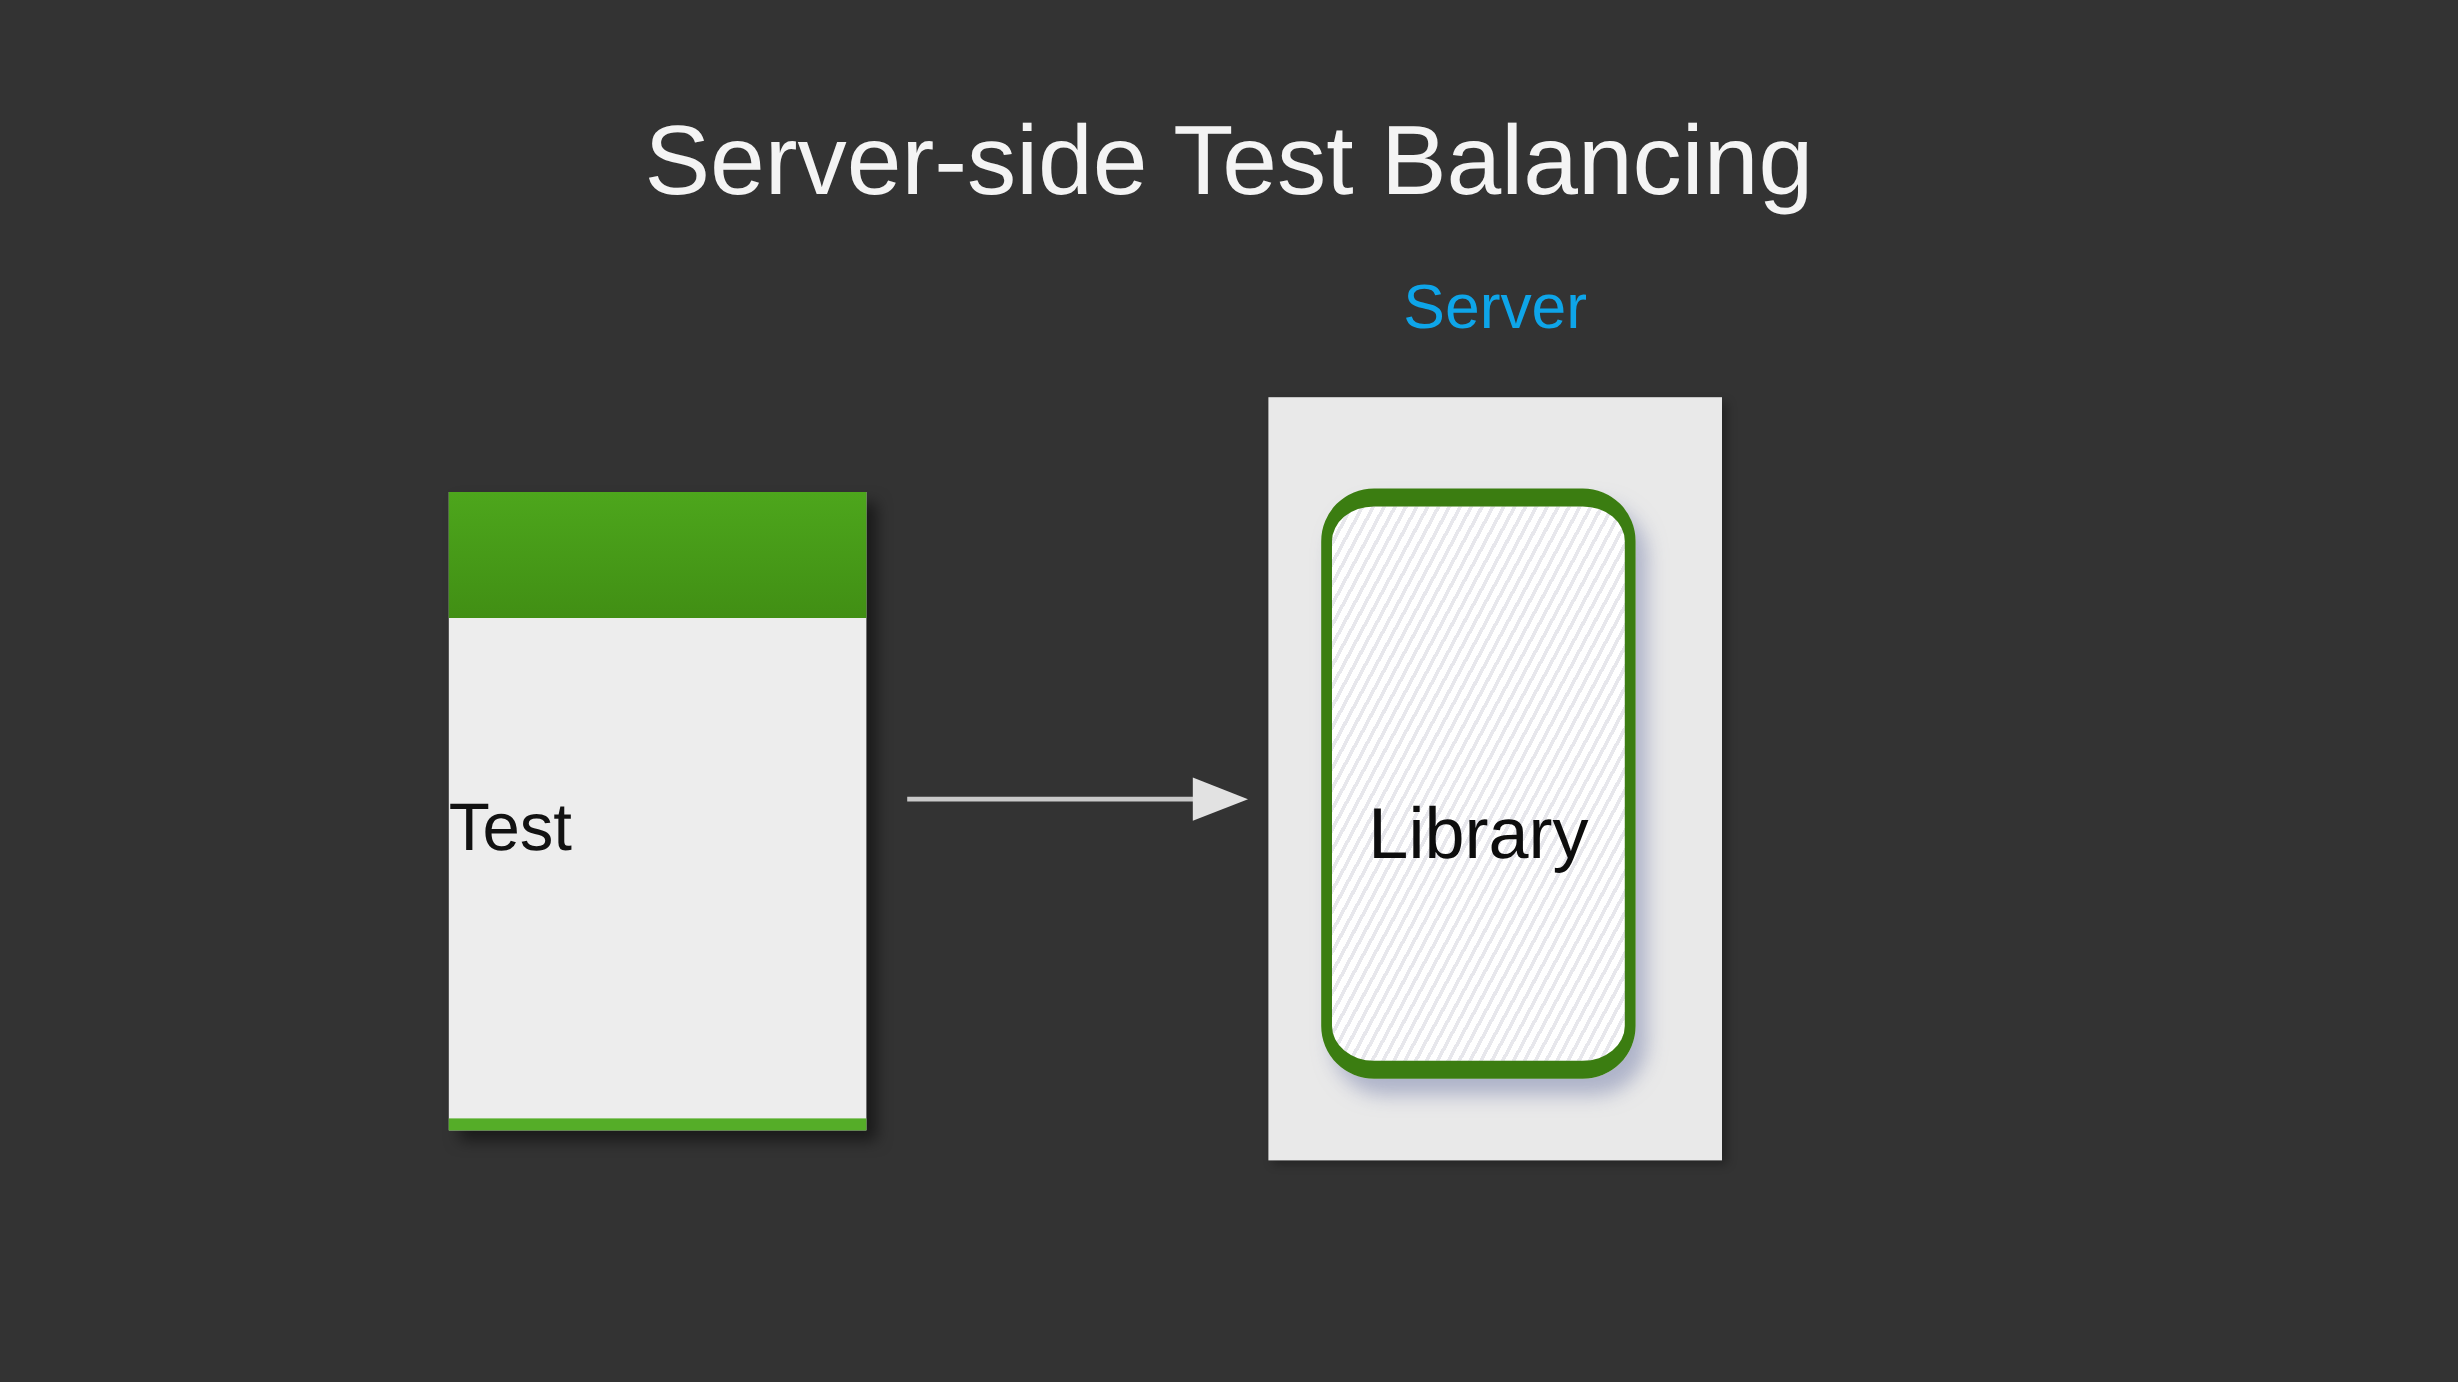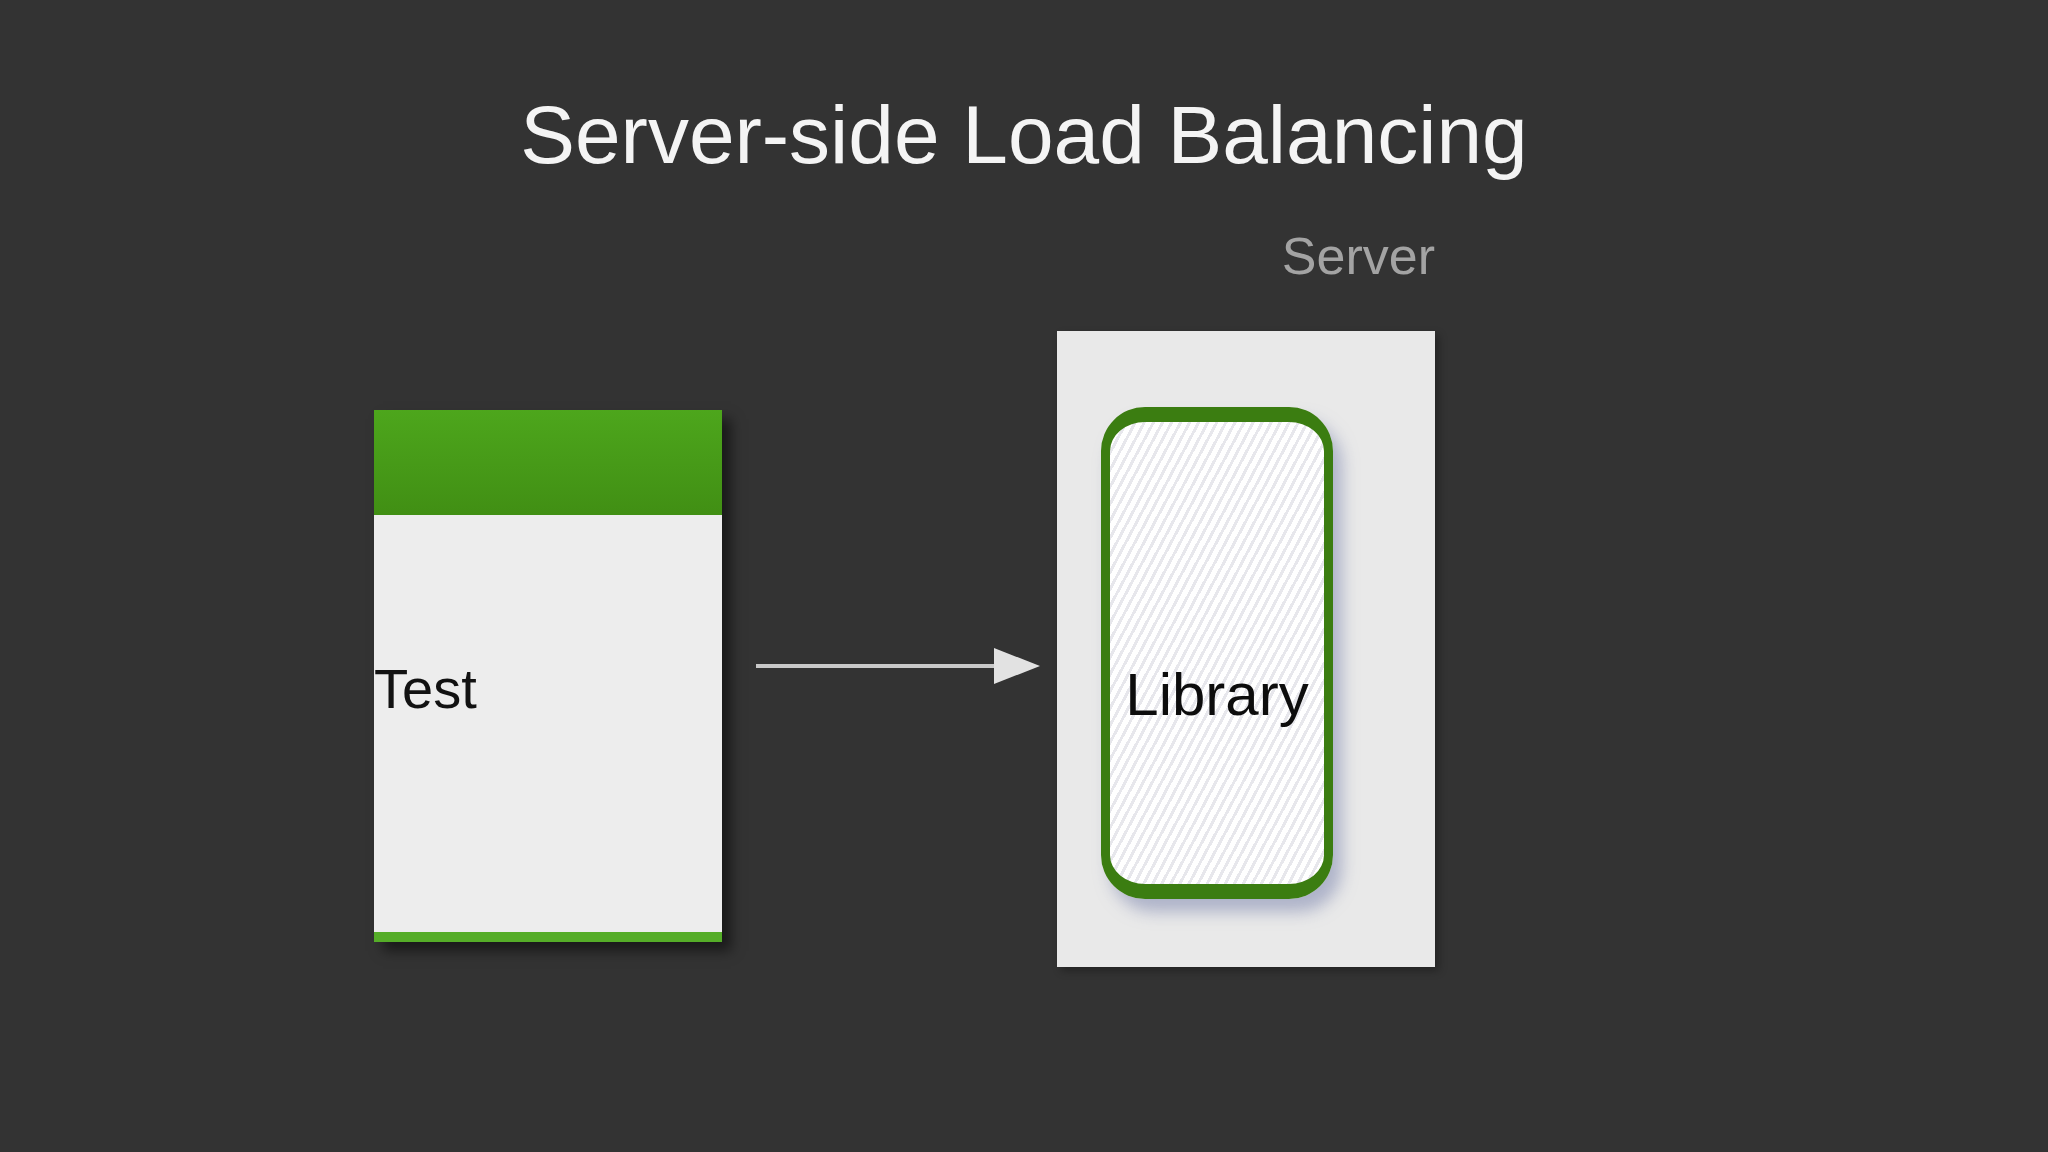--- a/index.html
+++ b/index.html
@@ -13,22 +13,22 @@
 
   .slide-title{
     position:absolute;top:88px;left:0;width:2048px;
     text-align:center;
     font-size:82px;font-weight:400;letter-spacing:0px;
     color:#f4f4f4;
   }
 
   .server-caption{
     position:absolute;top:226px;left:1057px;width:378px;
-    text-align:right;
-    font-size:52px;color:#a3a3a3;
+    text-align:center;
+    font-size:52px;color:#0ea5e9;
   }
 
   
   .test-node{
     position:absolute;left:374px;top:410px;width:348px;height:532px;
     background:var(--node-body,#ededed);
     box-shadow:9px 9px 12px rgba(0,0,0,0.5);
   }
   .test-header{
     position:absolute;top:0;left:0;right:0;height:105px;
@@ -46,21 +46,21 @@
   
   .arrow-svg{position:absolute;left:748px;top:640px;}
 
   
   .server-group{
     position:absolute;left:1057px;top:331px;width:378px;height:636px;
     background:var(--group-bg,#e9e9e9);
     box-shadow:4px 4px 8px rgba(0,0,0,0.3);
   }
   .library-node{
-    position:absolute;left:44px;top:76px;width:232px;height:492px;
+    position:absolute;left:44px;top:76px;width:262px;height:492px;
     box-sizing:border-box;
     border:9px solid var(--green-dark,#3b7d11);
     border-top-width:15px;border-bottom-width:15px;
     border-radius:44px;
     background:
       repeating-linear-gradient(118deg,
         #ffffff 0px, #ffffff 5px,
         #e7e7ec 5px, #e7e7ec 8px);
     box-shadow:9px 13px 16px rgba(125,135,175,0.55);
   }
@@ -73,21 +73,21 @@
     position:absolute;top:1000px;left:847px;width:800px;
     text-align:center;
     font-size:54px;color:#d6d6d6;
   }
 </style>
 </head>
 <body style="--bg: #333333; --green-light: #4da61c; --green-mid: #418f14; --green-strip: #55ad28; --green-dark: #3b7d11; --node-body: #ededed; --group-bg: #e9e9e9;">
 
 <div class="stage">
 
-  <div class="slide-title">Server-side Load Balancing</div>
+  <div class="slide-title">Server-side Test Balancing</div>
 
   <div class="server-caption">Server</div>
 
   <div class="test-node">
     <div class="test-header"></div>
     <div class="test-label">Test</div>
     <div class="test-footer"></div>
   </div>
 
   <svg class="arrow-svg" width="300" height="56" viewBox="0 0 300 56">

